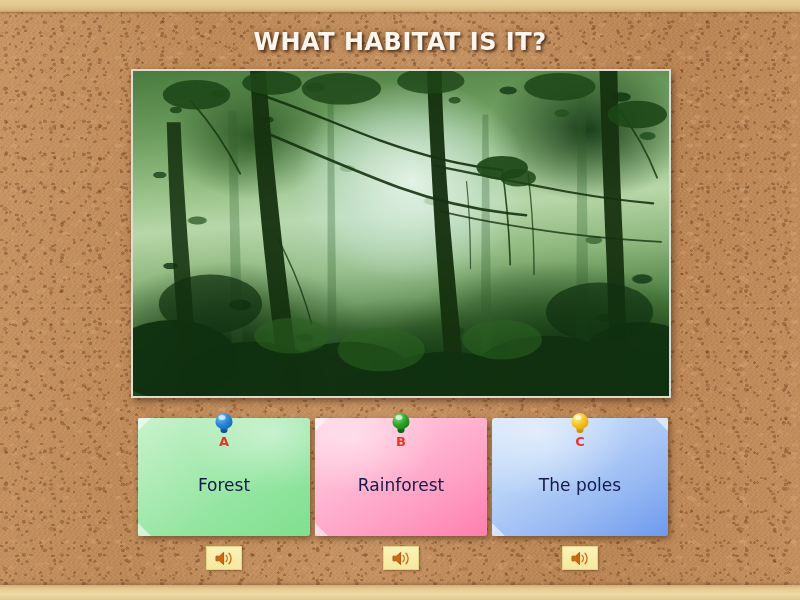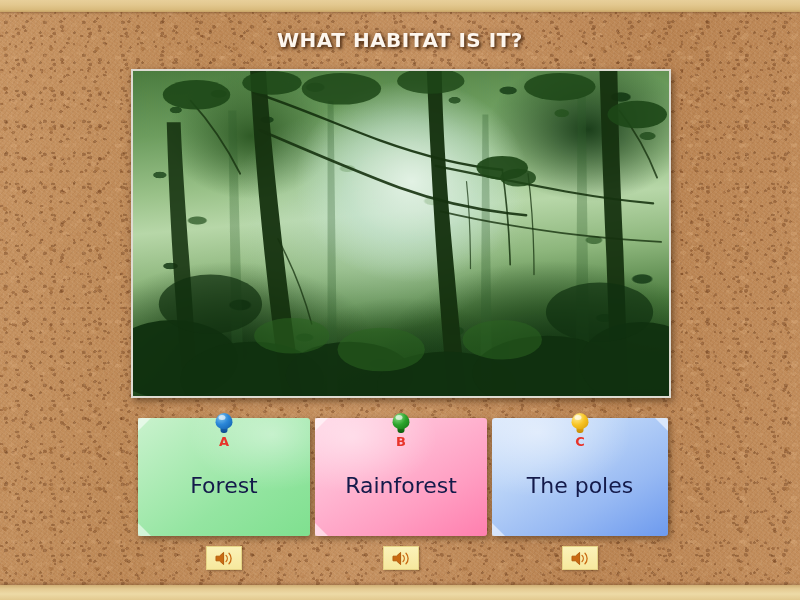--- a/index.html
+++ b/index.html
@@ -95,21 +95,21 @@
   }
 
   
   #title {
     position: absolute;
     top: 28px;
     left: 0;
     width: 800px;
     text-align: center;
     font-family: "DejaVu Sans", sans-serif;
-    font-size: 20px;
+    font-size: 24px;
     font-weight: bold;
     letter-spacing: .5px;
     color: #fdf6ee;
     text-shadow: 2px 2px 3px rgba(55,25,5,.75), 0 0 6px rgba(60,30,10,.35);
     z-index: 4;
   }
 
   
   #photo-frame {
     position: absolute;
@@ -253,21 +253,21 @@
     position: absolute;
     top: 0;
     left: 0;
     width: 100%;
     height: 100%;
     display: flex;
     align-items: center;
     justify-content: center;
     padding-top: 16px;
     font-family: "DejaVu Sans", sans-serif;
-    font-size: 22px;
+    font-size: 17px;
     color: #141a4a;
     text-align: center;
   }
 
   
   .audio-btn {
     position: absolute;
     top: 546px;
     width: 36px;
     height: 24px;

